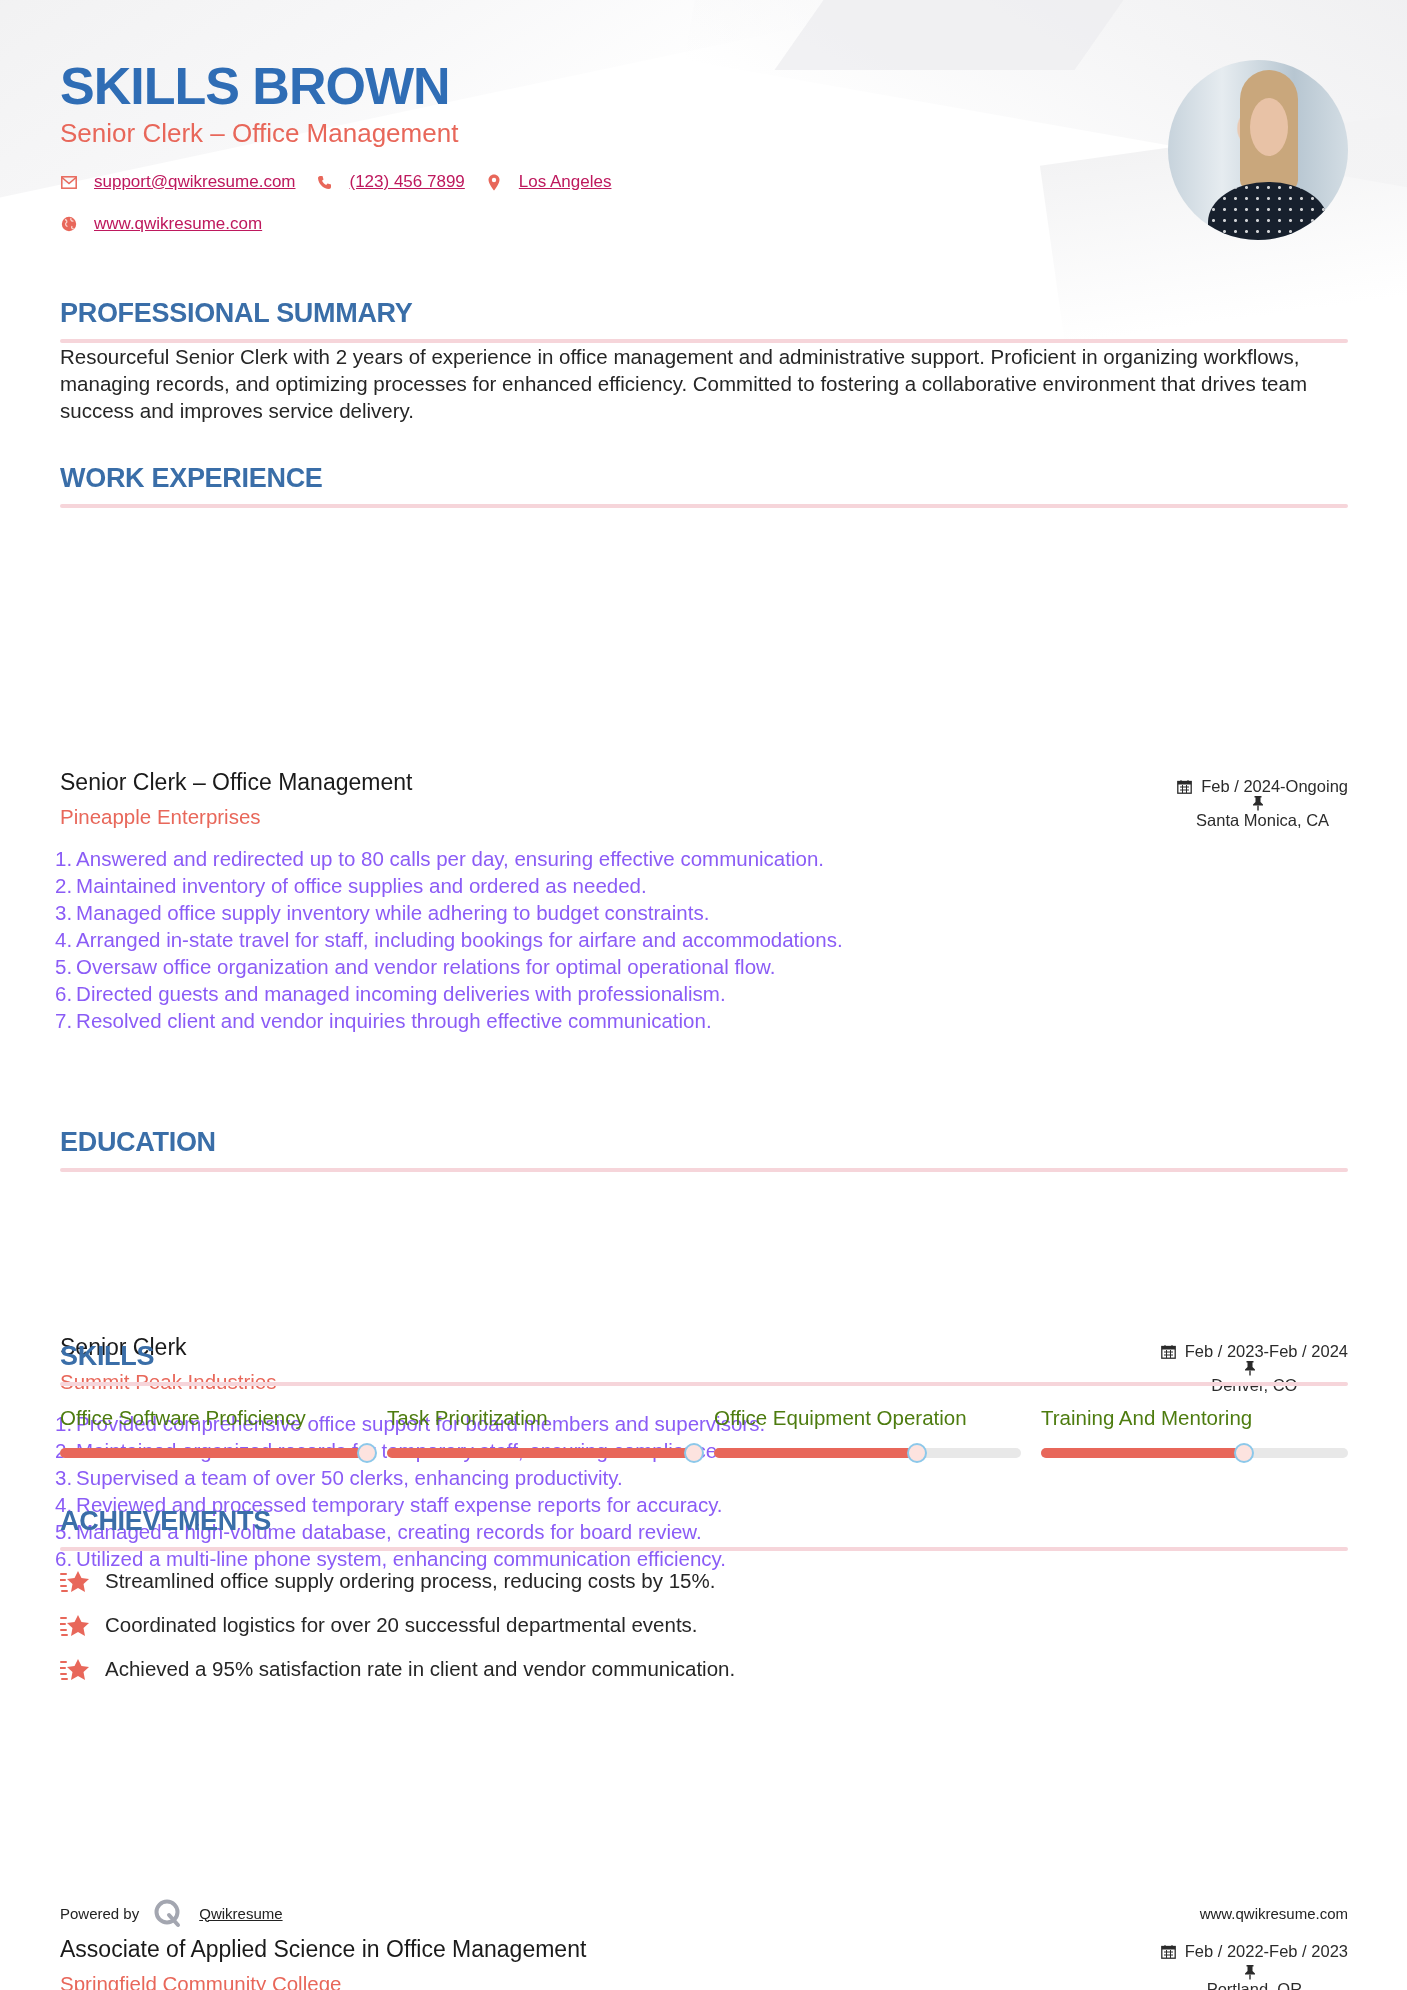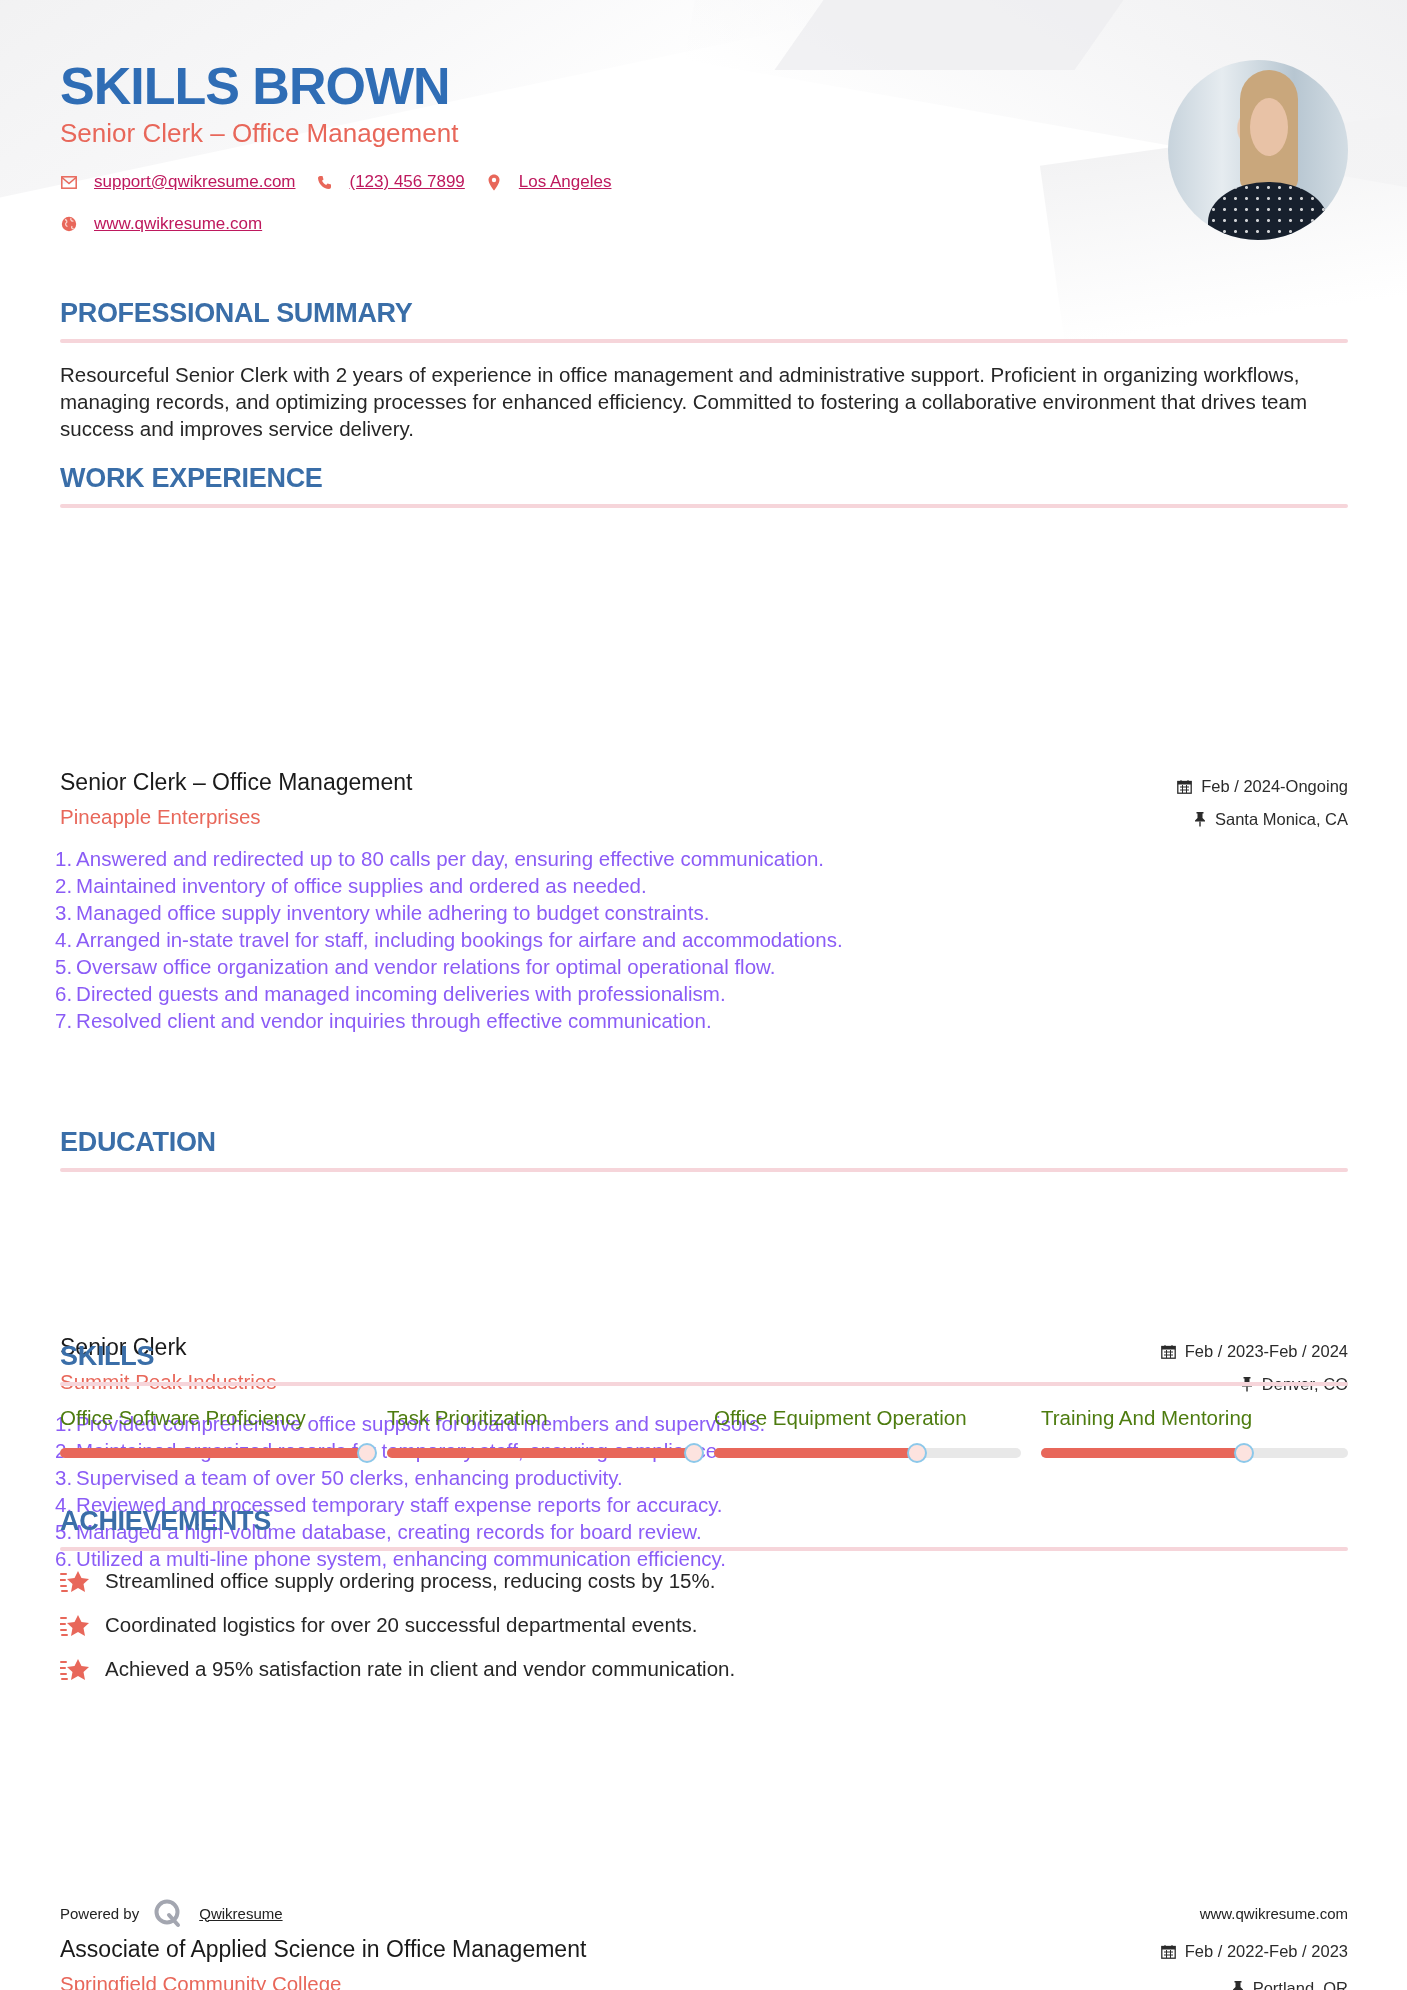--- a/index.html
+++ b/index.html
@@ -30,28 +30,28 @@
                 linear-gradient(90deg, #c7d3dc 0%, #e6ecf0 30%, #b7c6d1 70%, #d3dde4 100%); }
   .photo .hair { position: absolute; left: 72px; top: 10px; width: 58px; height: 120px; border-radius: 30px 30px 10px 10px; background: #c9a77c; }
   .photo .face { position: absolute; left: 82px; top: 38px; width: 38px; height: 58px; border-radius: 50%; background: #e8c2a6; }
   .photo .body { position: absolute; left: 40px; top: 122px; width: 120px; height: 80px; border-radius: 50% 50% 0 0; background: #17202d; }
   .photo .body::after { content: ""; position: absolute; inset: 0; background-image: radial-gradient(#ffffff 1.3px, transparent 1.6px); background-size: 11px 11px; border-radius: inherit; opacity: .8; }
 
   .section { position: absolute; left: 0; width: 1288px; }
   .section-title { font-size: 27px; font-weight: 700; color: #3a6ea8; letter-spacing: -0.3px; }
   .rule { height: 4px; background: #f6d5da; margin-top: 10px; border-radius: 2px; }
 
-  .summary { margin-top: 18px; font-size: 20.5px; line-height: 27px; color: #262626; }
+  .summary { margin-top: 0; font-size: 20.5px; line-height: 27px; color: #262626; }
 
   .job { position: relative; }
   .job-title { font-size: 23px; color: #1a1a1a; }
   .job-company { font-size: 20.5px; color: #e8675a; margin-top: 9px; }
   .job-meta { position: absolute; right: 0; top: 0; text-align: right; font-size: 16.5px; color: #2b2b2b; }
   .job-meta .m { display: flex; justify-content: flex-end; align-items: center; height: 22px; }
-  .job-meta .m + .m { margin-top: 11px; }
+  .job-meta .m + .m { margin-top: 11px; flex-direction: column; }
   .job-meta .mi { margin-right: 9px; display: inline-flex; }
   .bullets { list-style: none; padding: 0; margin: 16px 0 0 -5px; font-size: 20.5px; line-height: 27px; color: #8b5cf6; }
   .bullets li .num { margin-right: 4px; }
 
   .skills { display: flex; gap: 20px; margin-top: 20px; }
   .skill { width: 310px; }
   .skill-name { font-size: 20.5px; color: #4d7c0f; }
   .skill-track { position: relative; height: 10px; border-radius: 5px; background: #e8e8e8; margin-top: 18px; }
   .skill-fill { position: absolute; left: 0; top: 0; height: 10px; border-radius: 5px; background: #e8675a; }
   .skill-knob { position: absolute; top: -5px; width: 16px; height: 16px; border-radius: 50%; background: #fde3df; border: 2px solid #8cc8ea; margin-left: -10px; }

